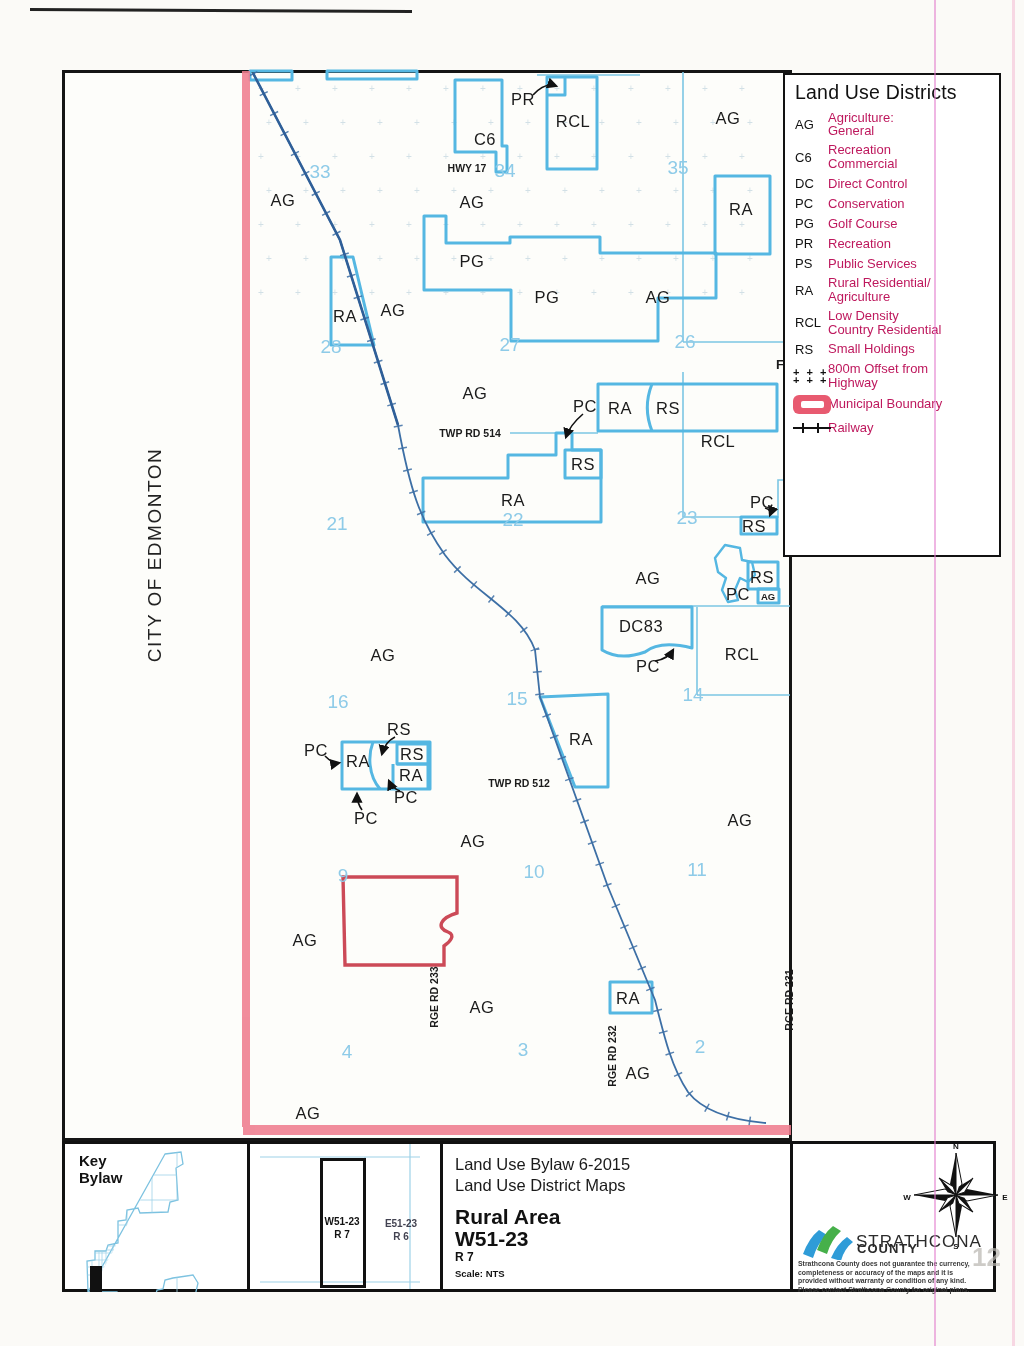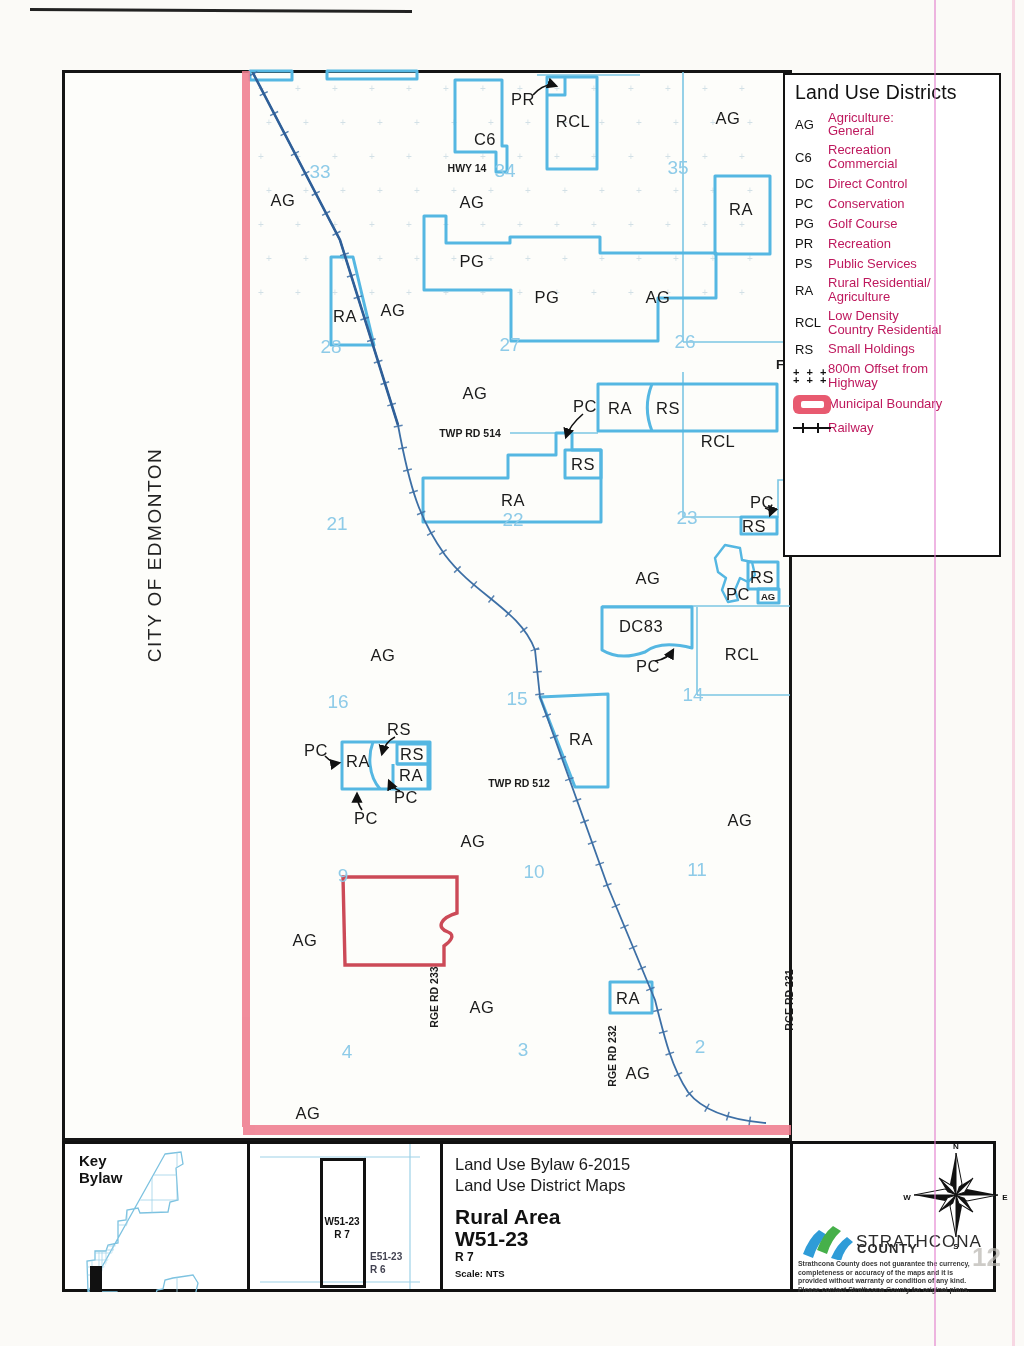--- a/index.html
+++ b/index.html
@@ -46,21 +46,21 @@
   #tb-sheetkey{width:193px;}
   #tb-title{width:350px;padding:10px 0 0 12px;}
   .tb-line{font-size:16.5px;color:#1a1a1a;line-height:1.3;}
   .tb-area{font-size:21px;font-weight:700;color:#111;margin-top:9px;line-height:1.05;}
   .tb-sheet{font-size:21px;font-weight:700;color:#111;line-height:1.05;}
   .tb-twp{font-size:12px;font-weight:700;color:#111;}
   .tb-scale{position:absolute;left:12px;bottom:10px;font-size:9.5px;font-weight:700;color:#111;}
   #tb-brand{flex:1;}
   .sheet-box{position:absolute;left:70px;top:14px;width:46px;height:130px;border:3px solid #111;box-sizing:border-box;}
   .sheet-cur{position:absolute;left:56px;top:72px;font-size:10px;font-weight:700;color:#111;text-align:center;line-height:1.25;white-space:pre-line;width:72px;}
-  .sheet-adj{position:absolute;left:120px;top:74px;font-size:10px;font-weight:700;color:#223;opacity:.85;line-height:1.25;white-space:pre-line;width:62px;margin-top:33px;}
+  .sheet-adj{position:absolute;left:120px;top:74px;font-size:10px;font-weight:700;color:#223;opacity:.85;text-align:center;line-height:1.25;white-space:pre-line;width:62px;}
   .brand-name{position:absolute;left:63px;top:88px;font-size:17px;letter-spacing:1px;color:#2b2b2b;}
   .brand-sub{position:absolute;left:64px;top:97px;font-size:13px;font-weight:700;letter-spacing:1px;color:#2b2b2b;}
   .brand-disc{position:absolute;left:5px;top:116px;font-size:6.9px;font-weight:700;line-height:1.25;color:#3a3a3a;white-space:pre-line;}
   .compass-wrap{position:absolute;left:108px;top:-4px;}
   .compass-letter{position:absolute;font-size:8px;font-weight:700;color:#111;transform:translate(-50%,-50%);}
 </style>
 </head>
 <body>
 
 <div id="page">
@@ -289,21 +289,21 @@
       <span class="lbl lbl-s" style="left: 687px; top: 518px;">23</span>
       <span class="lbl lbl-s" style="left: 338px; top: 702px;">16</span>
       <span class="lbl lbl-s" style="left: 517px; top: 699px;">15</span>
       <span class="lbl lbl-s" style="left: 693px; top: 695px;">14</span>
       <span class="lbl lbl-s" style="left: 343px; top: 876px;">9</span>
       <span class="lbl lbl-s" style="left: 534px; top: 872px;">10</span>
       <span class="lbl lbl-s" style="left: 697px; top: 870px;">11</span>
       <span class="lbl lbl-s" style="left: 347px; top: 1052px;">4</span>
       <span class="lbl lbl-s" style="left: 523px; top: 1050px;">3</span>
       <span class="lbl lbl-s" style="left: 700px; top: 1047px;">2</span>
-      <span class="lbl lbl-r" style="left: 467px; top: 168px;">HWY 14</span>
+      <span class="lbl lbl-r" style="left: 467px; top: 168px;">HWY 17</span>
       <span class="lbl lbl-r" style="left: 470px; top: 433px;">TWP RD 514</span>
       <span class="lbl lbl-r" style="left: 519px; top: 783px;">TWP RD 512</span>
       <span class="lbl lbl-rv" style="left: 434px; top: 997px;">RGE RD 233</span>
       <span class="lbl lbl-rv" style="left: 612px; top: 1056px;">RGE RD 232</span>
       <span class="lbl lbl-rv" style="left: 789px; top: 1000px;">RGE RD 231</span>
     </div>
 
   <div id="legend">
     <h1>Land Use Districts</h1>
     <div id="legend-items">

